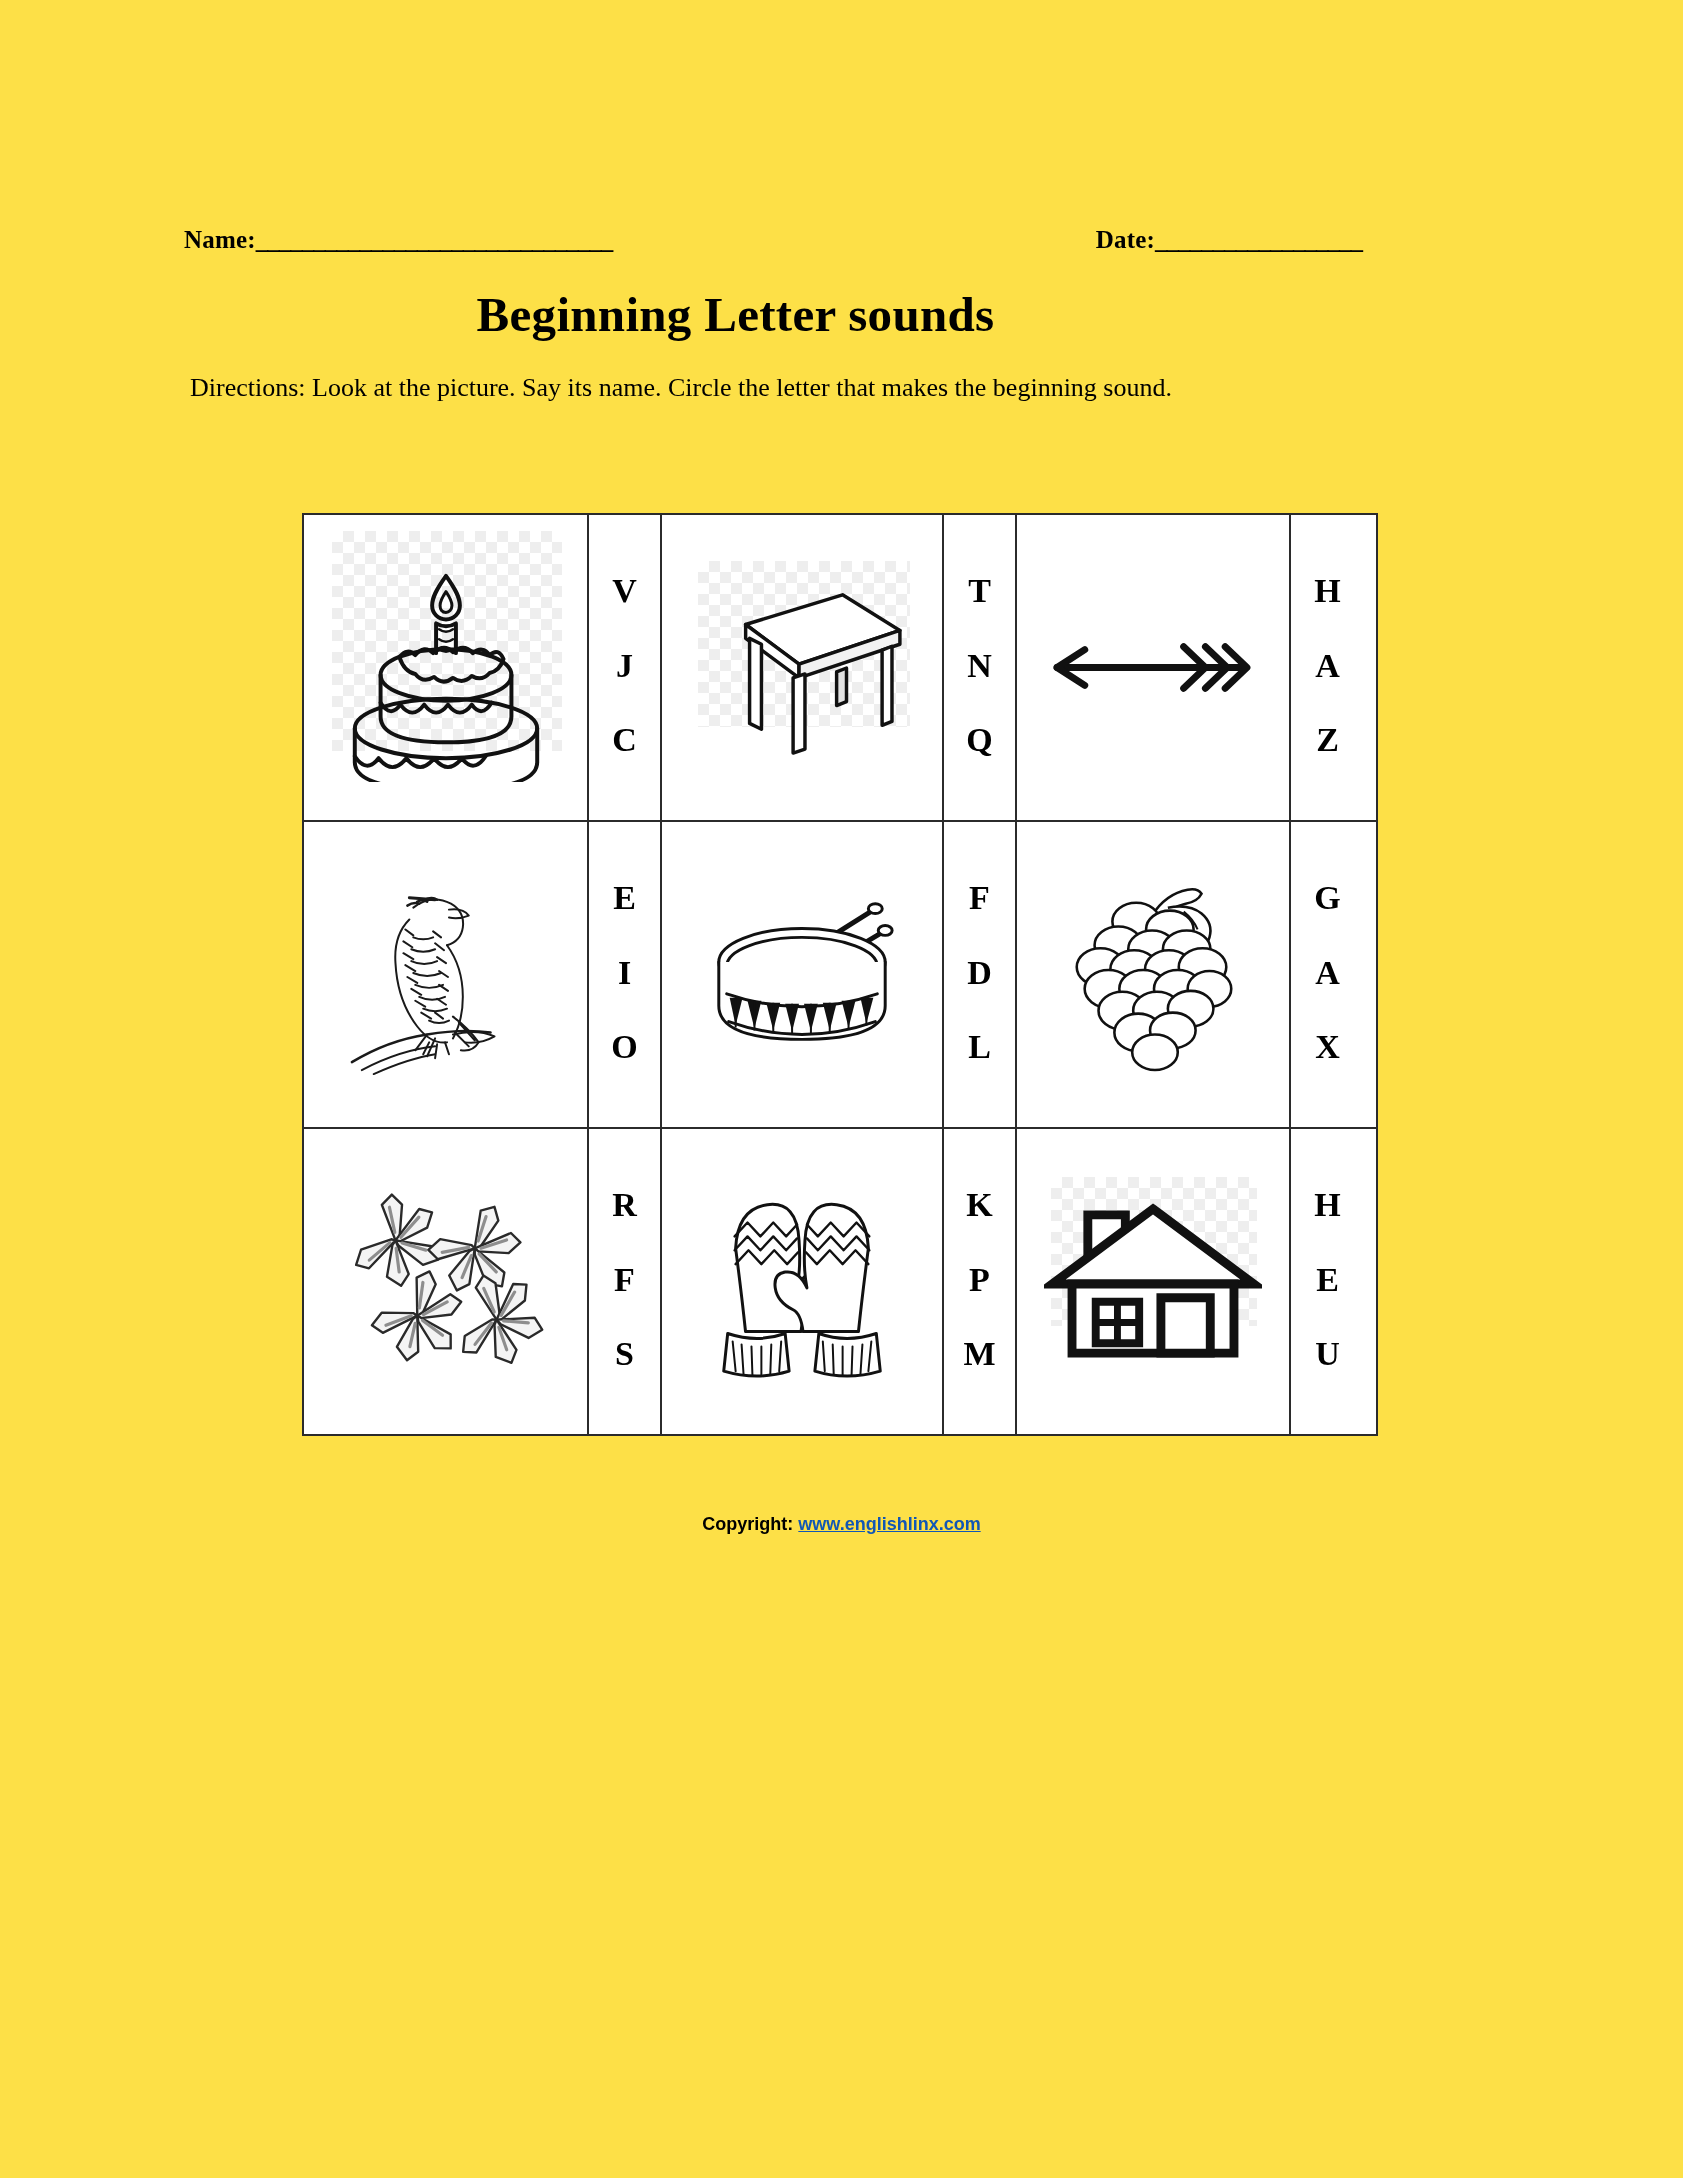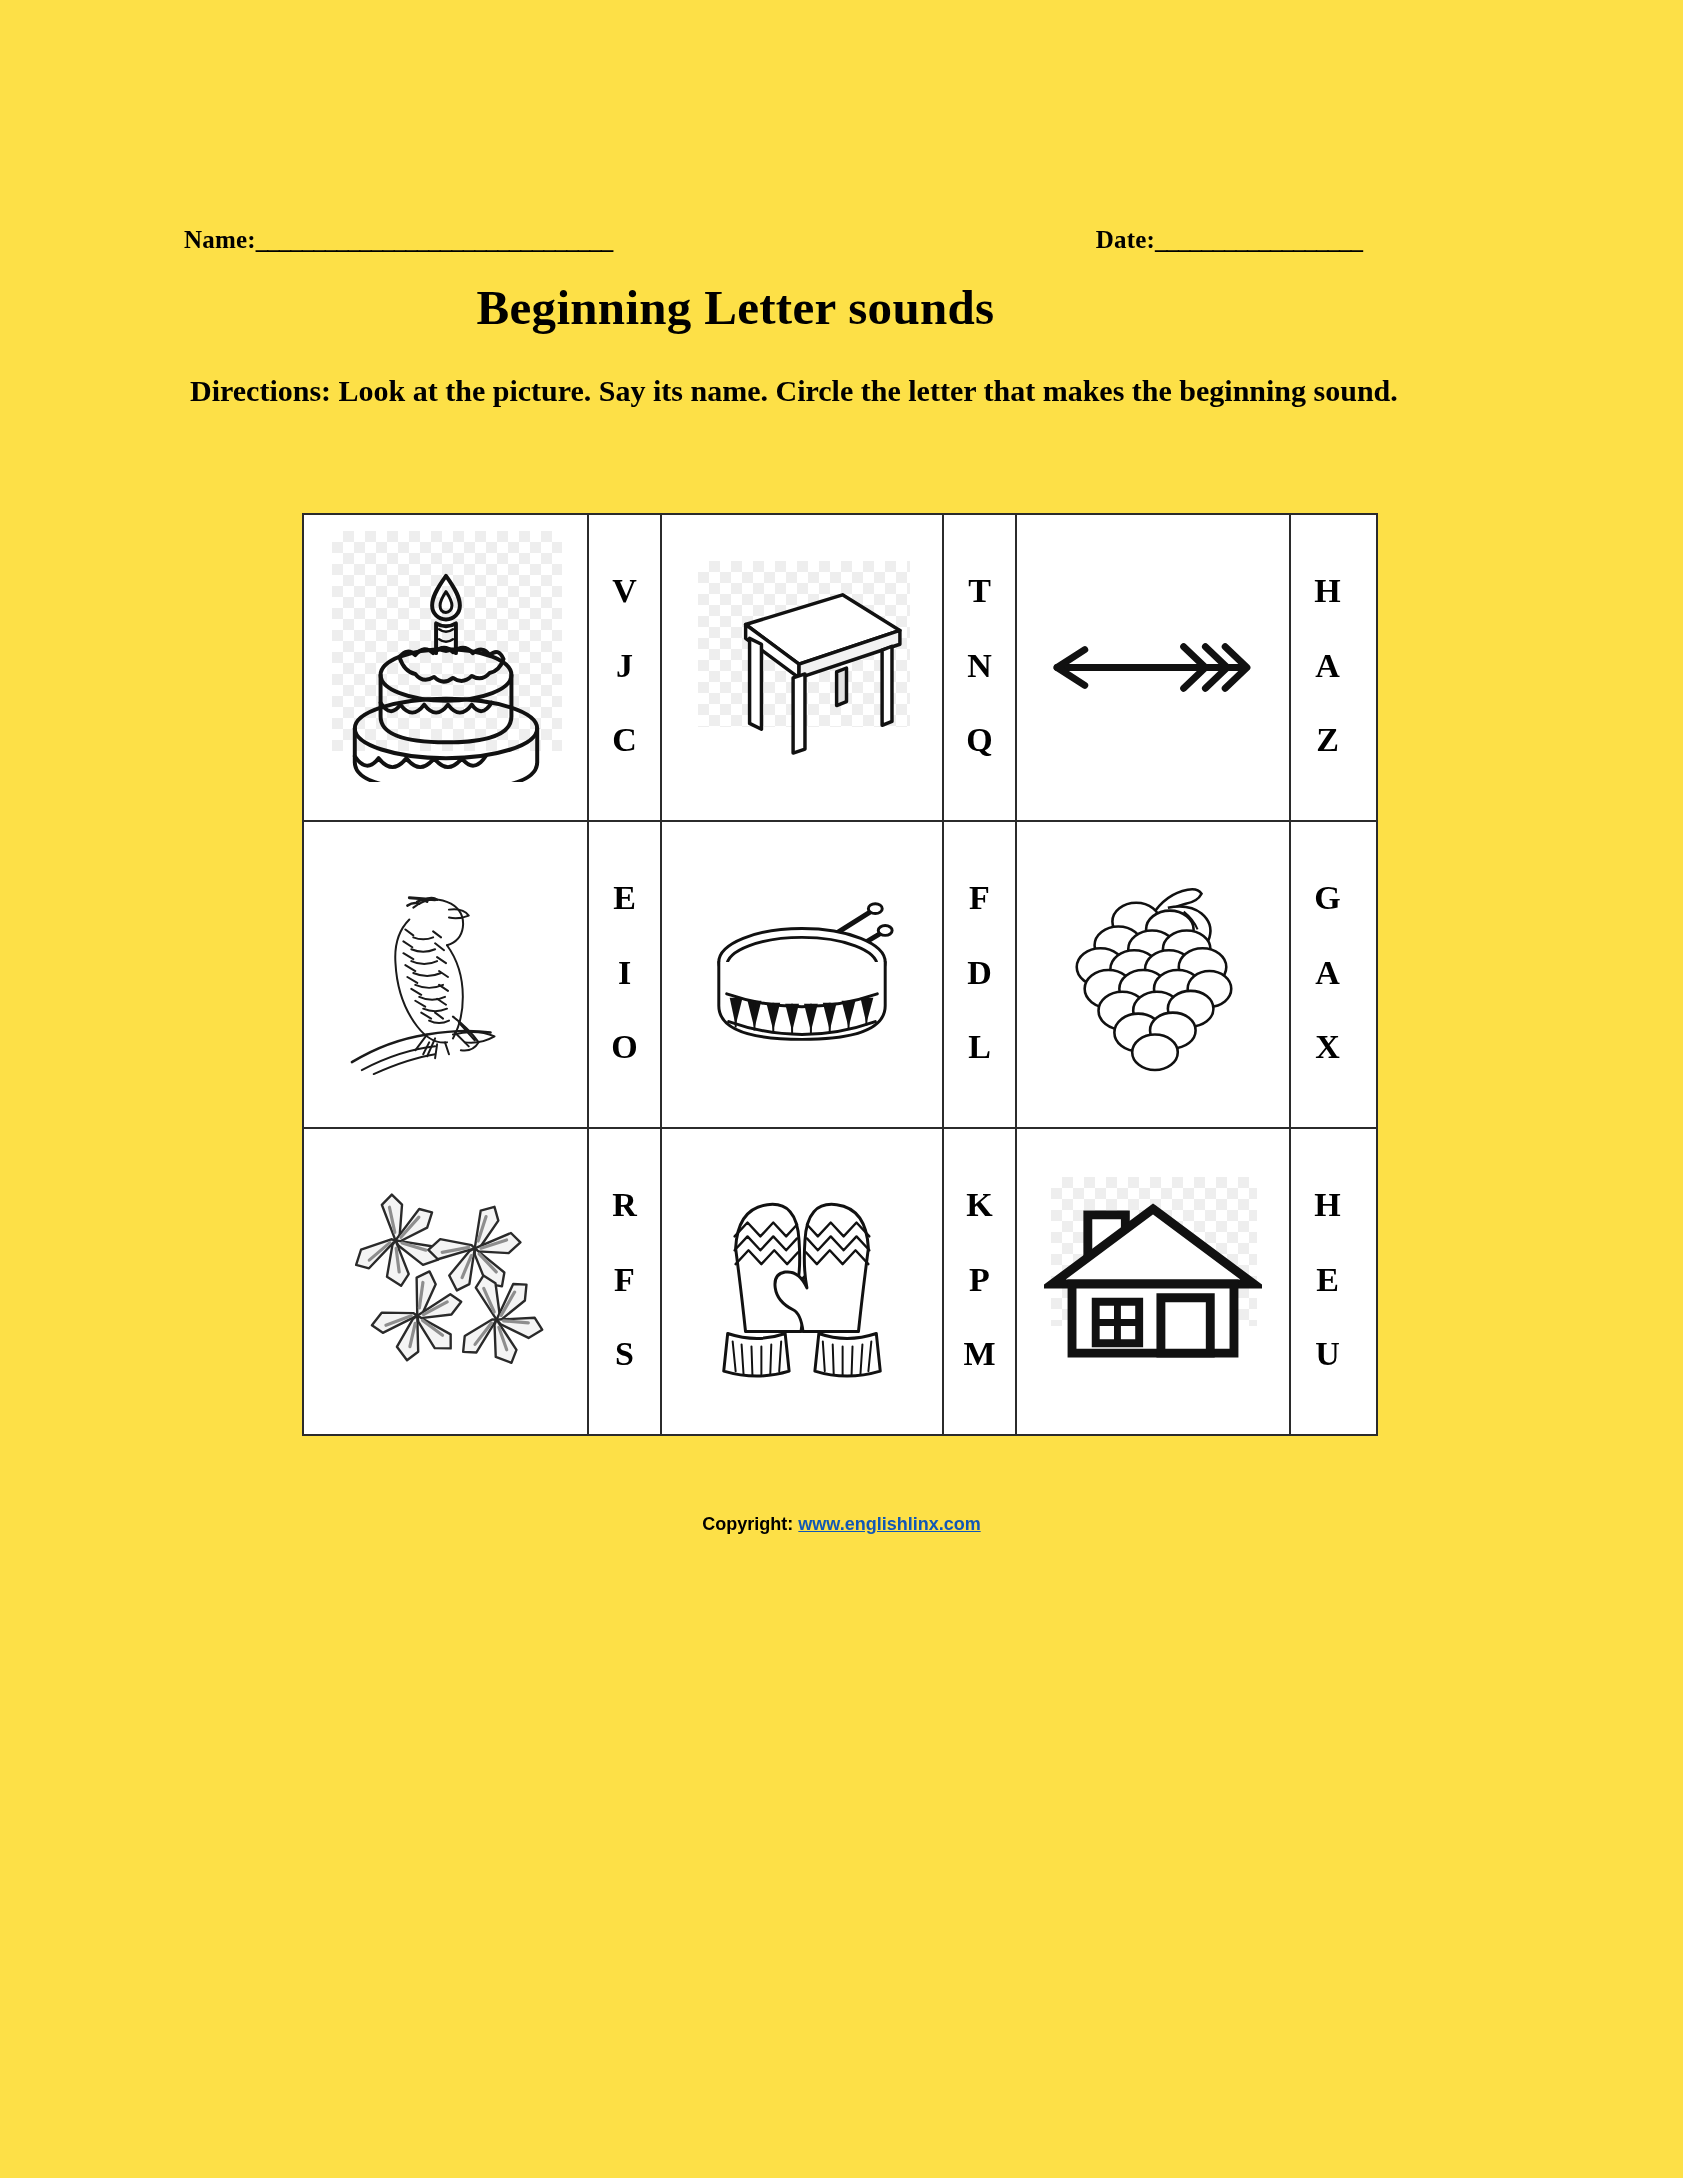--- a/index.html
+++ b/index.html
@@ -49,36 +49,36 @@
     white-space: pre;
     margin-top: 32px;
   }
   .field.name-field { margin-right: auto; }
   .field.date-field { margin-right: 119px; text-align: center; }
 
   
   .title {
     position: absolute;
     left: 0;
-    top: 279px;
+    top: 286px;
     width: 1471px;
     text-align: center;
     font-size: 49px;
     font-weight: bold;
     letter-spacing: 0.3px;
   }
 
   
   .directions {
     position: absolute;
     left: 190px;
     top: 371px;
     width: 1287px;
-    font-size: 30px;
-    font-weight: bold;
+    font-size: 26px;
+    font-weight: normal;
     line-height: 1.32;
   }
 
   
   .grid {
     position: absolute;
     left: 302px;
     top: 513px;
     width: 1076px;
     height: 923px;

